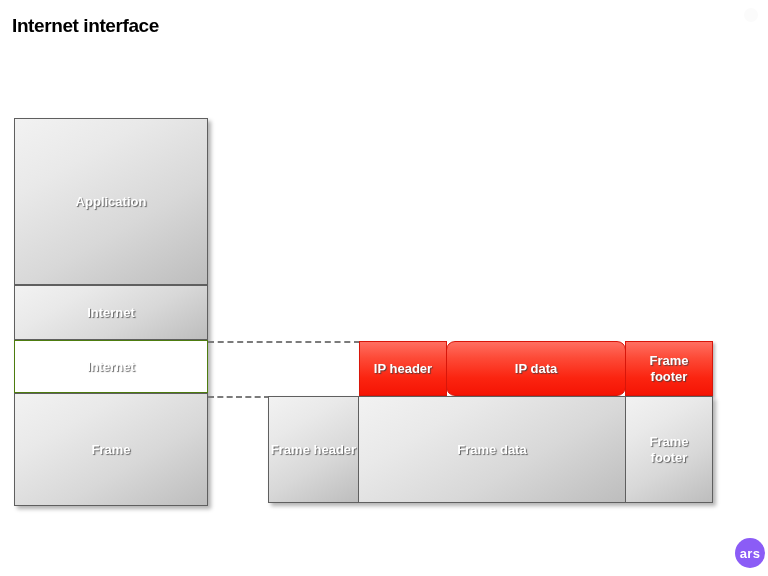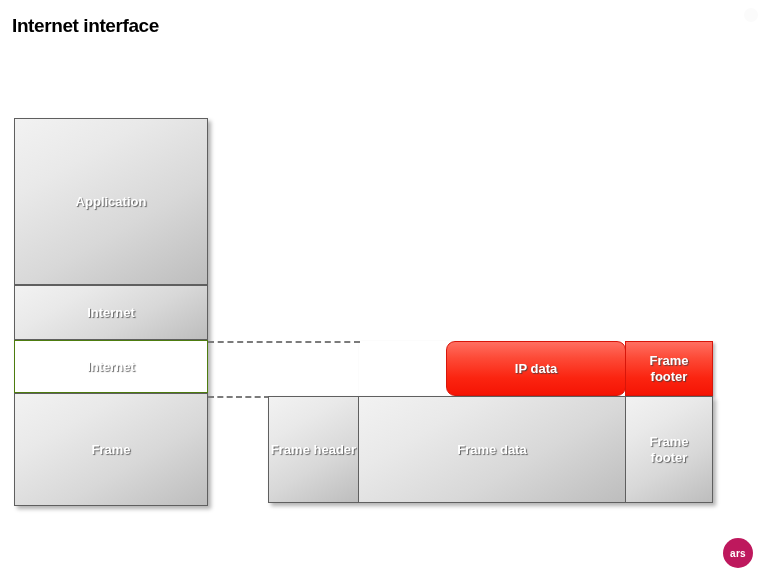--- a/index.html
+++ b/index.html
@@ -124,27 +124,27 @@
   .watermark {
     position: absolute;
     border-radius: 50%;
     display: flex;
     align-items: center;
     justify-content: center;
     font-weight: bold;
     user-select: none;
   }
   #watermark-bottom-right {
-    right: 15px;
+    right: 3px;
     bottom: 8px;
     width: 30px;
     height: 30px;
-    background: #be185d;
+    background: #8b5cf6;
     color: #ffffff;
-    font-size: 10px;
+    font-size: 13px;
     letter-spacing: 0.3px;
   }
   #watermark-top-right {
     right: 10px;
     top: 8px;
     width: 14px;
     height: 14px;
     background: #fbfbfb;
     color: #fdfdfd;
     font-size: 5px;
@@ -175,20 +175,23 @@
       <span>Frame</span>
     </div>
 
   </div>
 
   <div class="dashed" id="dash-top"></div>
   <div class="dashed" id="dash-bottom"></div>
 
   <div id="ip-row">
 
+    <div class="blk red" id="cell-ip-header">
+      <span>IP header</span>
+    </div>
 
     <div class="blk red" id="cell-ip-data">
       <span>IP data</span>
     </div>
 
     <div class="blk red" id="cell-ip-frame-footer">
       <span style="max-width: 56px;">Frame footer</span>
     </div>
 
   </div>

